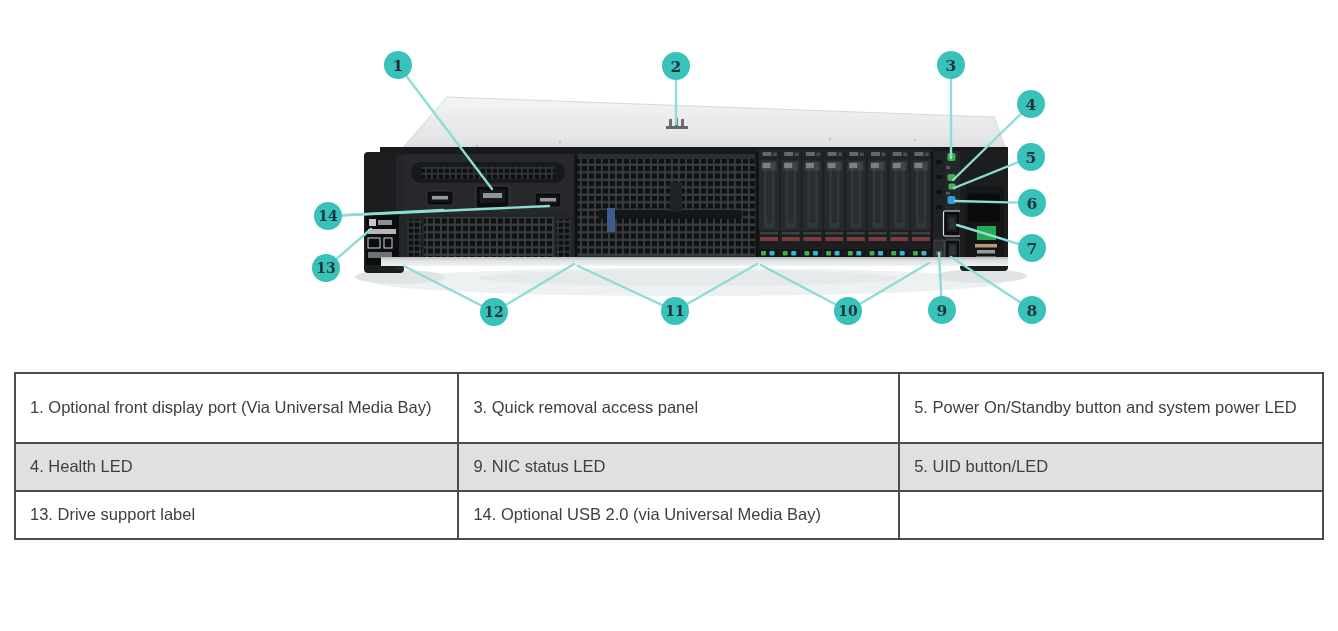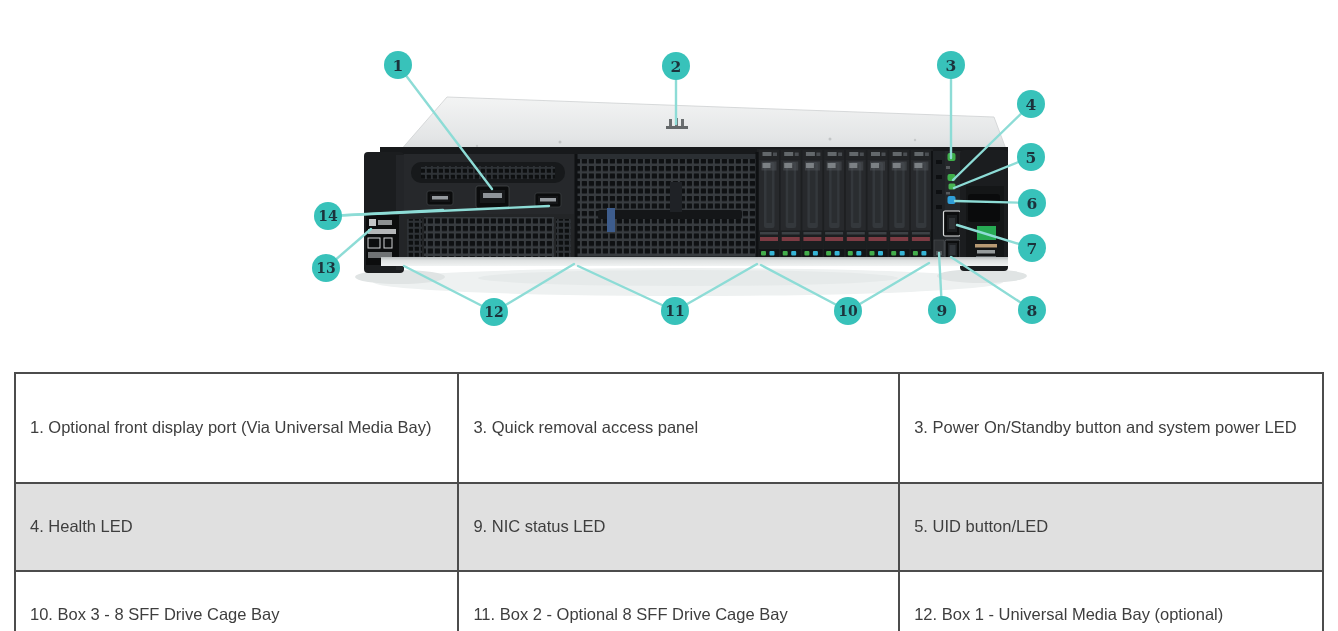--- a/index.html
+++ b/index.html
@@ -2,21 +2,21 @@
 <html><head>
 <meta charset="utf-8">
 <style>
   html,body{margin:0;padding:0;background:#ffffff;}
   body{width:1338px;height:631px;overflow:hidden;font-family:"Liberation Sans",sans-serif;}
   .diagram-wrap{position:relative;width:1338px;height:366px;}
   svg{display:block;}
   .callout-num{font-family:"DejaVu Serif",serif;font-weight:bold;}
   .spec-table{border-collapse:collapse;margin:6px 0 0 14px;width:1310px;table-layout:fixed;
               font-size:16.5px;color:#3e3e3e;}
-  .spec-table td{border:2px solid #4c4c4c;padding:22px 14px;vertical-align:middle;
+  .spec-table td{border:2px solid #4c4c4c;padding:2px 14px;vertical-align:middle;
                  line-height:1.42;background:#ffffff;}
   .spec-table tr:nth-child(even) td{background:#e0e0e0;}
   .spec-table tr:first-child td{height:64px;}
   .spec-table tr td{height:42px;}
   .spec-table tr:not(:first-child) td{height:42px;margin-left:32px;}
 </style>
 </head>
 <body>
 
 <div class="diagram-wrap">
@@ -272,31 +272,26 @@
 <table class="spec-table">
   <colgroup>
       <col style="width:33.9%">
       <col style="width:33.7%">
       <col style="width:32.4%">
     </colgroup>
   <tbody id="legend-body">
       <tr>
         <td>1. Optional front display port (Via Universal Media Bay)</td>
         <td>3. Quick removal access panel</td>
-        <td>3. Power On/Standby button and system power LED</td>
+        <td>5. Power On/Standby button and system power LED</td>
       </tr>
       <tr>
         <td>4. Health LED</td>
         <td>9. NIC status LED</td>
         <td>5. UID button/LED</td>
-      </tr>
-      <tr>
-        <td>10. Box 3 - 8 SFF Drive Cage Bay</td>
-        <td>11. Box 2 - Optional 8 SFF Drive Cage Bay</td>
-        <td>12. Box 1 - Universal Media Bay (optional)</td>
       </tr>
       <tr>
         <td>13. Drive support label</td>
         <td>14. Optional USB 2.0 (via Universal Media Bay)</td>
         <td></td>
       </tr>
     </tbody>
 </table>
 
 </body></html>

